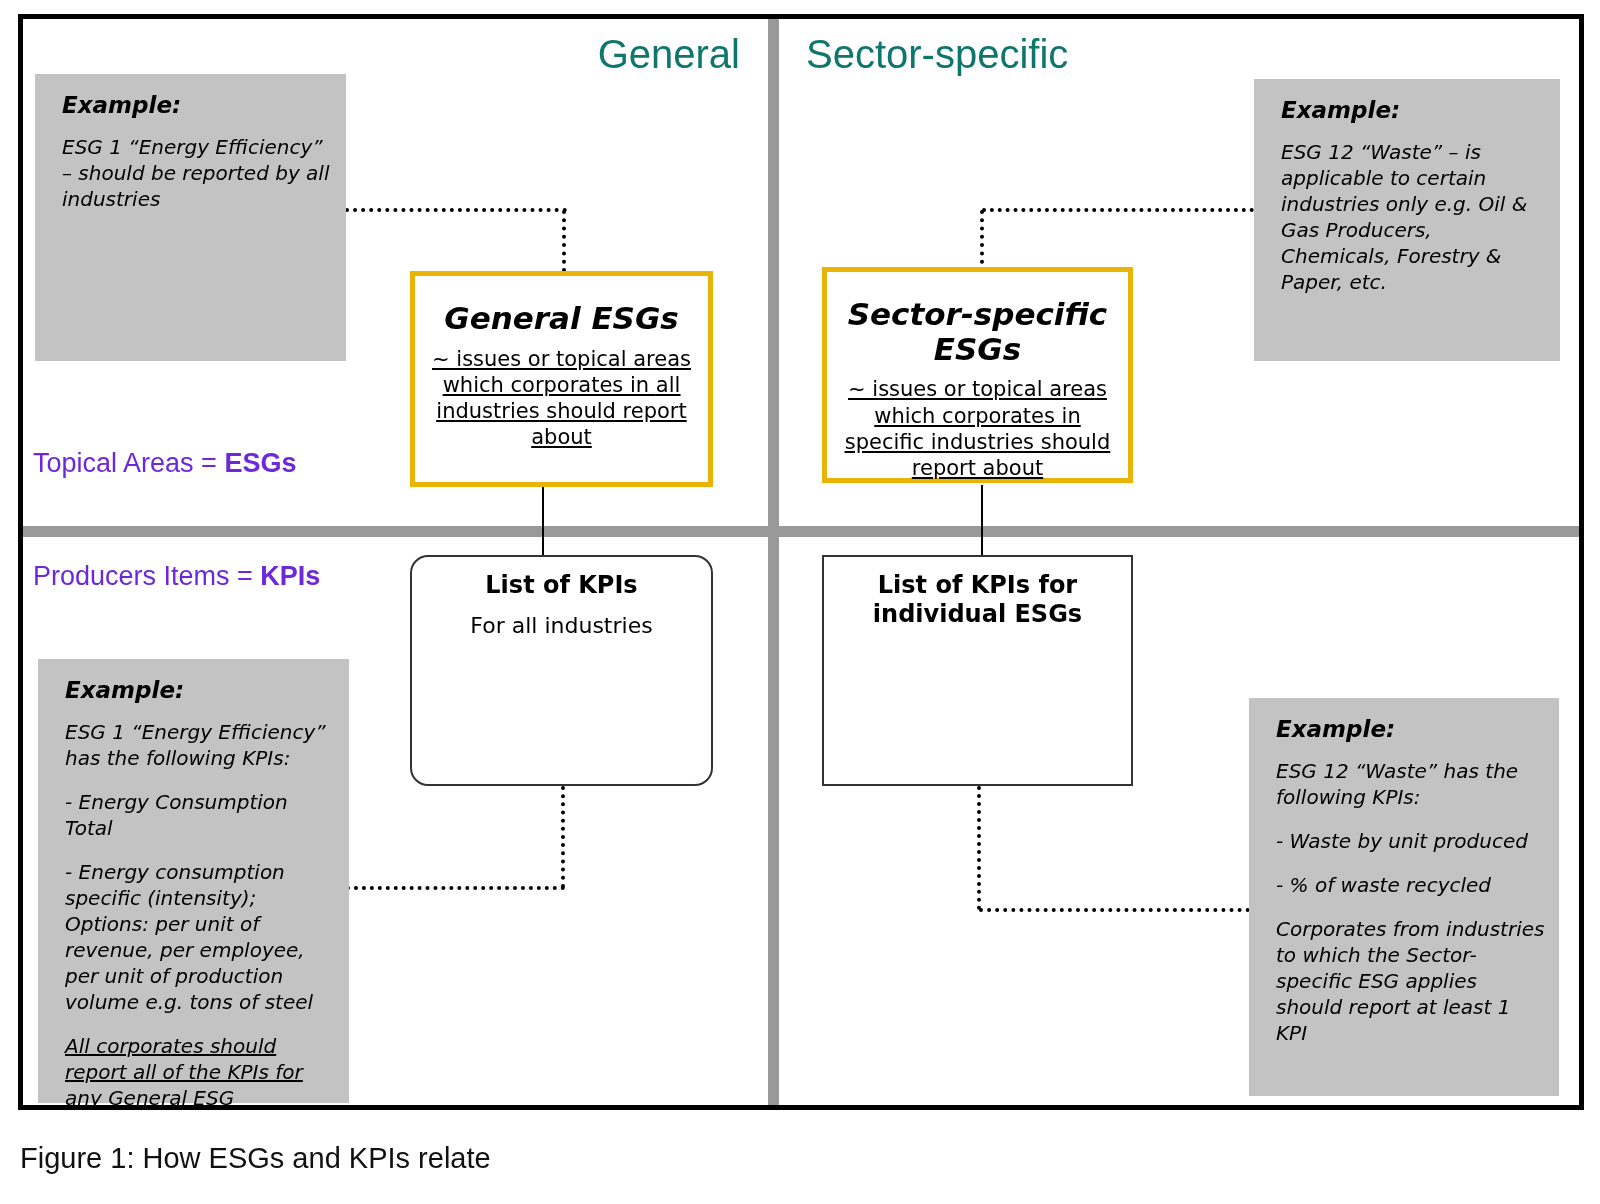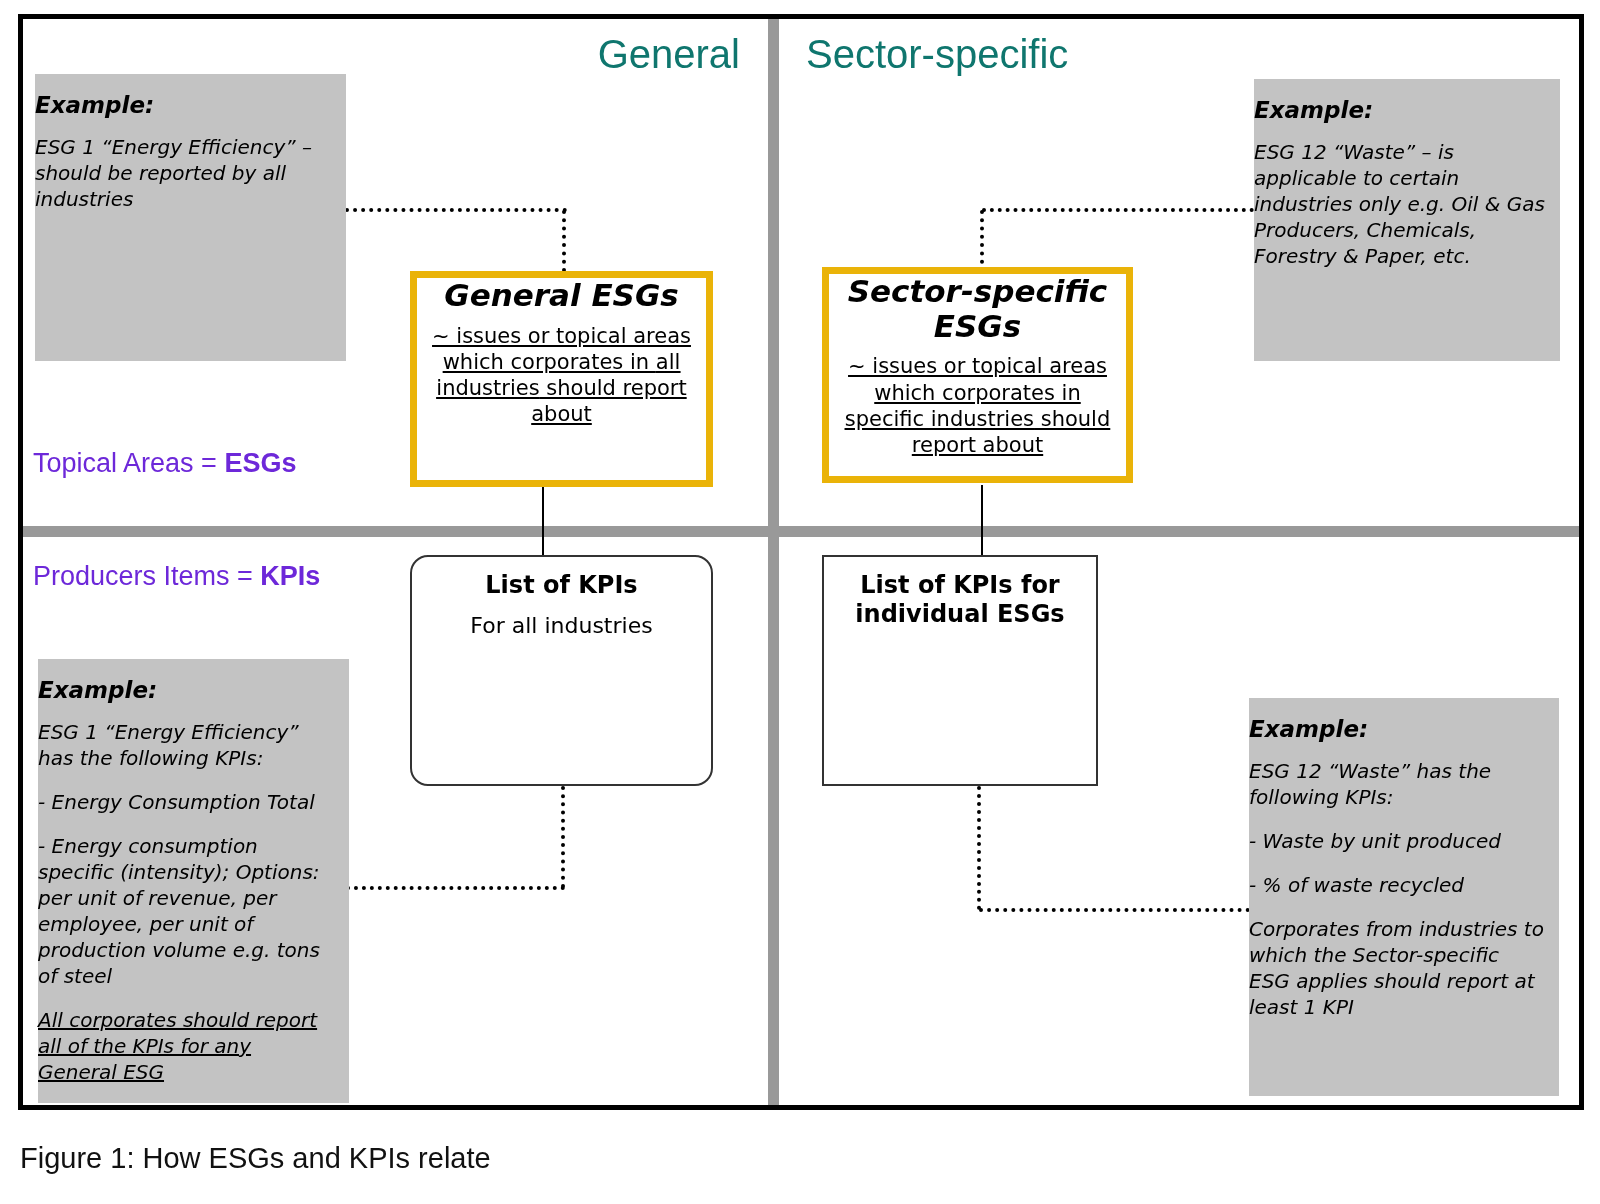--- a/index.html
+++ b/index.html
@@ -17,35 +17,35 @@
   .col-header{position:absolute;top:32px;font-family:"Liberation Sans",sans-serif;
     font-size:40px;color:#0f766e;z-index:3;}
   .col-header.general{left:440px;width:300px;text-align:right;}
   .col-header.sector{left:806px;}
   
   .row-label{position:absolute;left:33px;font-family:"Liberation Sans",sans-serif;
     font-size:27px;color:#6d28d9;z-index:3;white-space:nowrap;}
   .row-label.topical{top:448px;}
   .row-label.measurable{top:561px;}
   
-  .esg-box{position:absolute;box-sizing:border-box;background:#fff;border:7px solid #eab308;
-    text-align:center;z-index:3;padding:0 8px 0 8px;}
+  .esg-box{position:absolute;box-sizing:border-box;background:#fff;border:5px solid #eab308;
+    text-align:center;z-index:3;padding:25px 8px 0 8px;}
   .esg-box.general{left:410px;top:271px;width:303px;height:216px;}
   .esg-box.sector{left:822px;top:267px;width:311px;height:216px;}
   .esg-box .title{font-weight:bold;font-style:italic;font-size:31px;line-height:1.12;margin-bottom:10px;}
   .esg-box .body{font-size:21px;line-height:1.25;text-decoration:underline;}
   .kpi-box{position:absolute;box-sizing:border-box;background:#fff;border:2px solid #333;
     text-align:center;z-index:3;padding:14px 10px 0 10px;}
   .kpi-box.general{left:410px;top:555px;width:303px;height:231px;border-radius:18px;}
-  .kpi-box.sector{left:822px;top:555px;width:276px;height:231px;}
+  .kpi-box.sector{left:822px;top:555px;width:311px;height:231px;}
   .kpi-box .title{font-weight:bold;font-size:24px;line-height:1.2;margin-bottom:12px;}
   .kpi-box .body{font-size:22px;line-height:1.25;}
   
   .example{position:absolute;background:#c3c3c3;box-sizing:border-box;
-    padding:18px 14px 0 0;z-index:3;font-style:italic;}
+    padding:18px 14px 0 27px;z-index:3;font-style:italic;}
   .example .label{font-weight:bold;font-size:23px;margin-bottom:16px;}
   .example p{font-size:20px;line-height:1.3;margin:0 0 18px 0;}
   .example p.u{text-decoration:underline;}
   .example.tl{left:35px;top:74px;width:311px;height:287px;}
   .example.tr{left:1254px;top:79px;width:306px;height:282px;}
   .example.bl{left:38px;top:659px;width:311px;height:444px;}
   .example.br{left:1249px;top:698px;width:310px;height:398px;}
   .u{text-decoration:underline;}
   
   .conn{position:absolute;z-index:2;}

